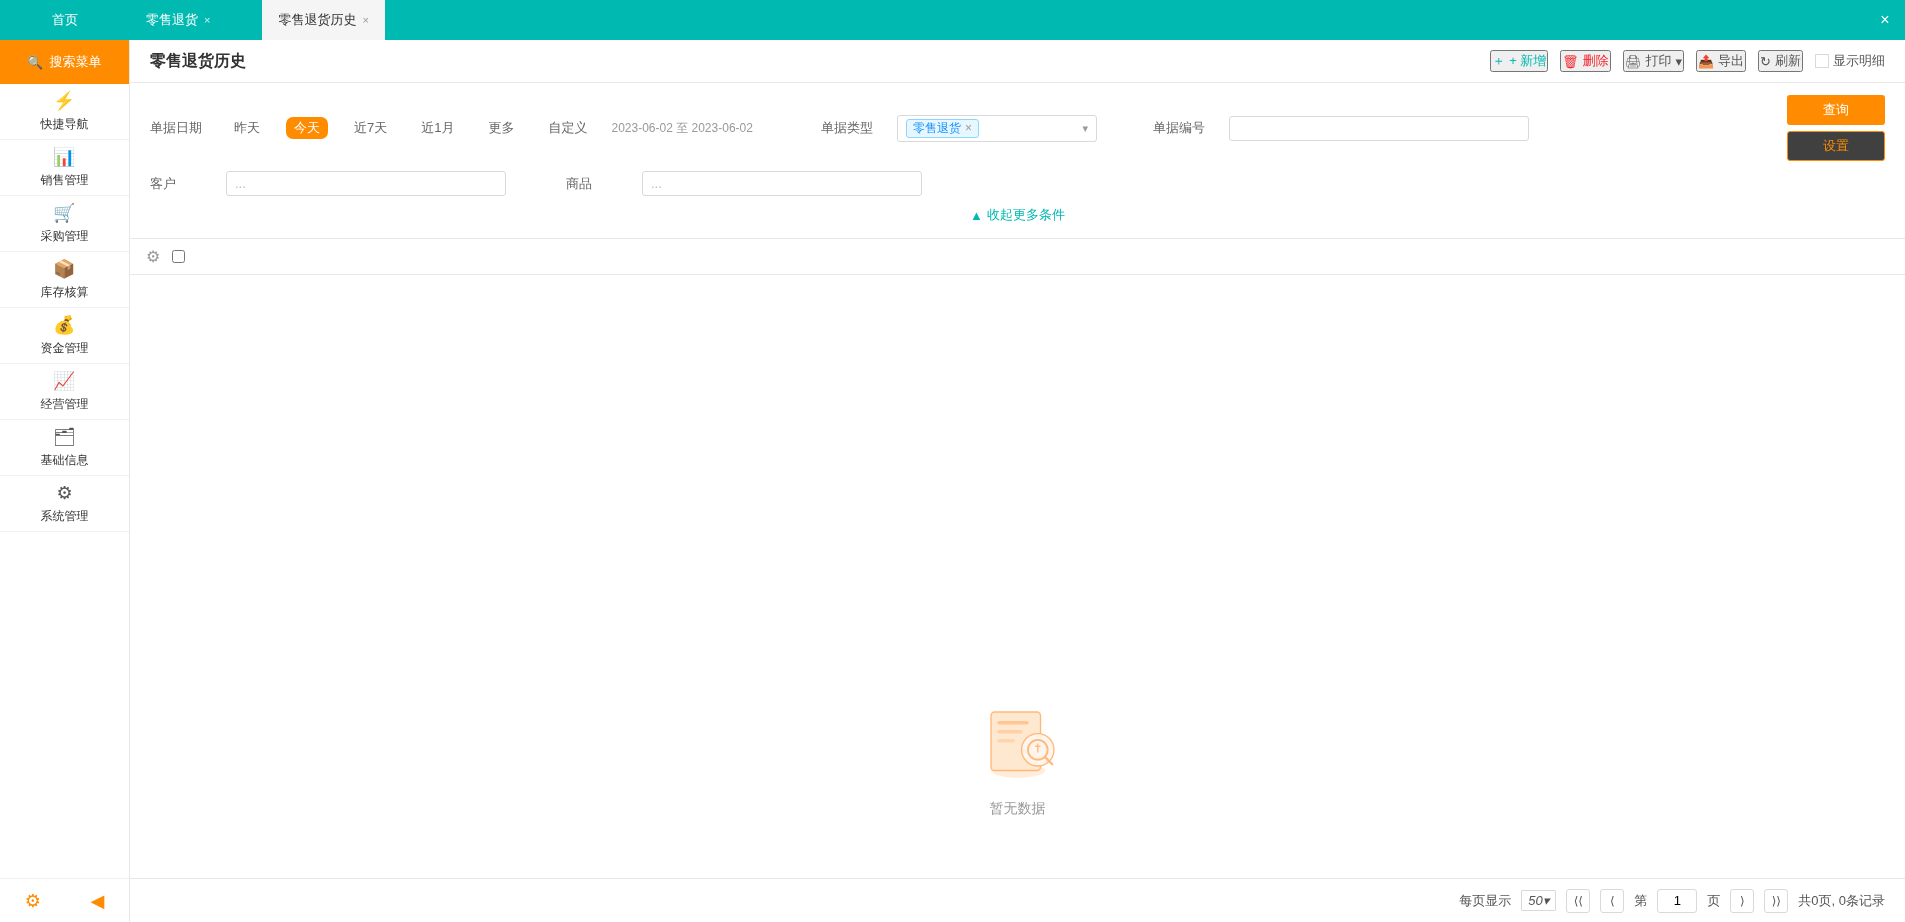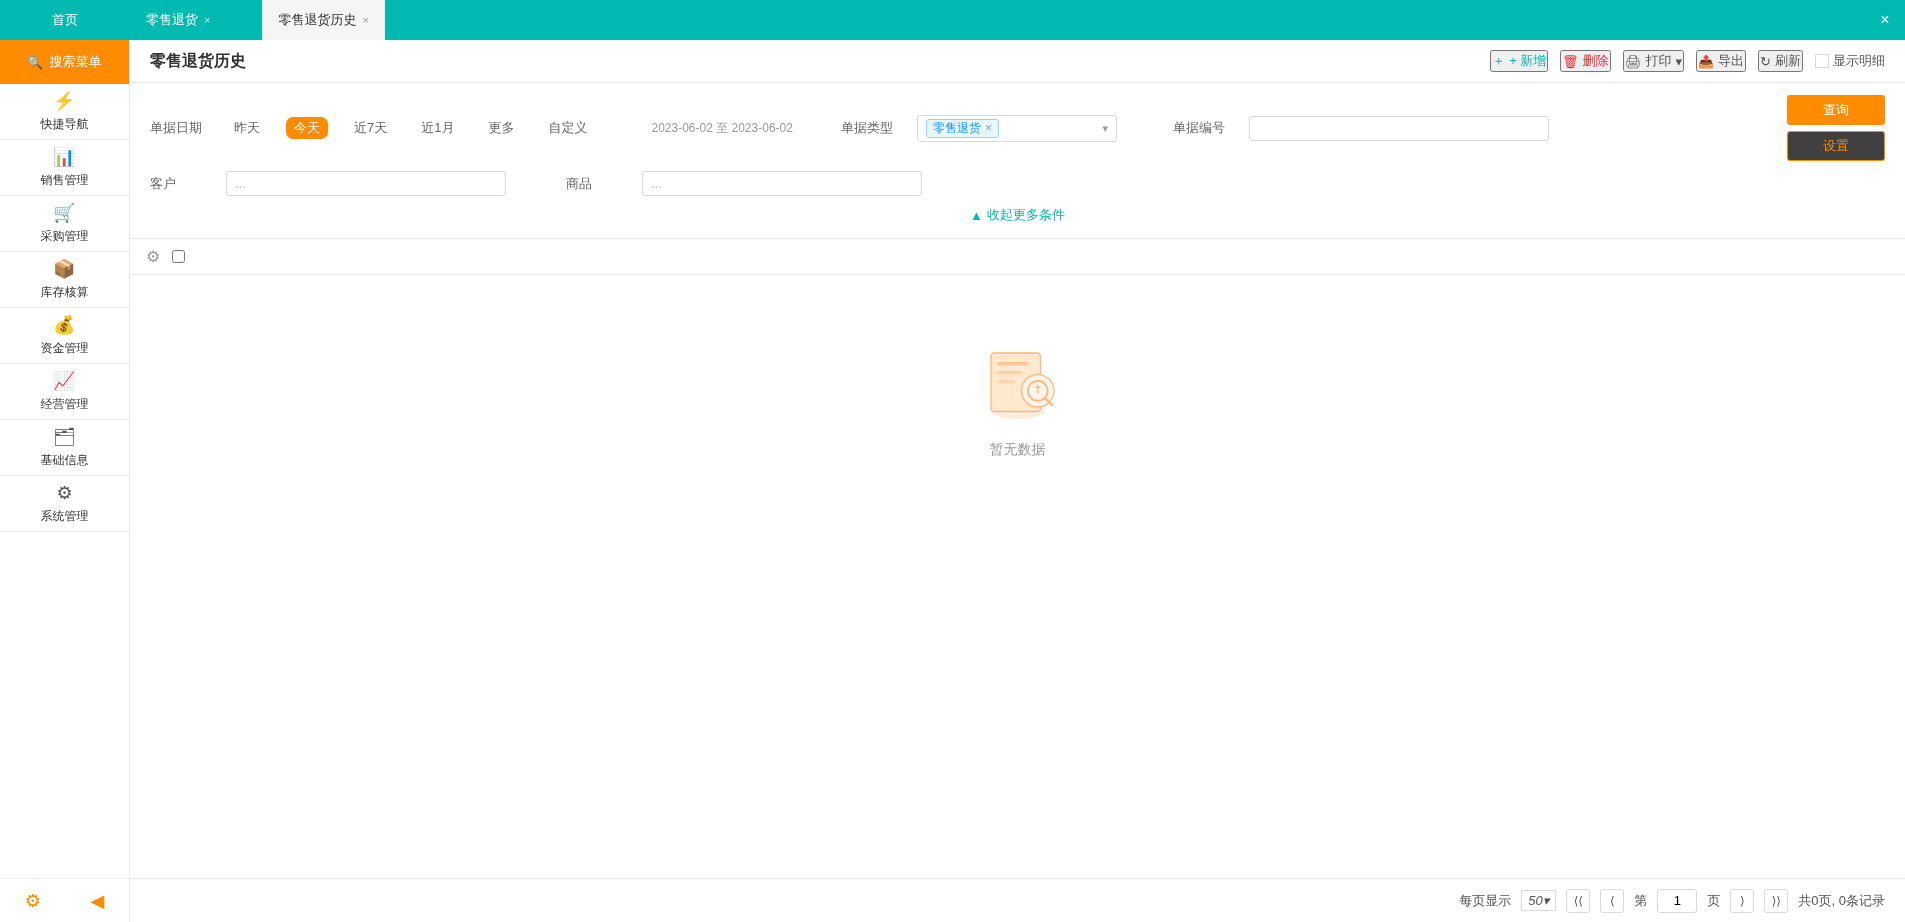--- a/index.html
+++ b/index.html
@@ -200,21 +200,20 @@
       font-size: 13px;
     }
     .date-btn.active {
       background: #ff8c00;
       color: #fff;
       border-radius: 7px;
     }
     .date-range {
       color: #999;
       font-size: 12px;
-      margin-left: 40px;
     }
     .filter-type-select {
       display: flex;
       align-items: center;
       border: 1px solid #d9d9d9;
       border-radius: 3px;
       padding: 3px 8px;
       min-width: 200px;
       background: #fff;
       cursor: pointer;
@@ -292,21 +291,21 @@
       white-space: nowrap;
     }
     th .sort-icon { color: #ccc; margin-left: 4px; font-size: 10px; }
 
     
     .empty-state {
       flex: 1;
       display: flex;
       flex-direction: column;
       align-items: center;
-      justify-content: flex-start;
+      justify-content: flex-end;
       padding: 60px 0;
     }
     .empty-icon {
       width: 90px;
       height: 90px;
       margin-bottom: 16px;
     }
     .empty-text {
       color: #999;
       font-size: 14px;
@@ -494,21 +493,21 @@
         <div class="filter-date-buttons" id="date-buttons-container">
             <button class="date-btn">昨天</button>
             <button class="date-btn active">今天</button>
             <button class="date-btn">近7天</button>
             <button class="date-btn">近1月</button>
             <button class="date-btn">更多</button>
             <button class="date-btn">自定义</button>
           </div>
         <span class="date-range">2023-06-02 至 2023-06-02</span>
 
-        <span class="filter-label" style="margin-left:32px;">单据类型</span>
+        <span class="filter-label" style="margin-left:52px;">单据类型</span>
         <div class="filter-type-select">
           <div class="tag-item">
             <span>零售退货</span>
             <span class="tag-close">×</span>
           </div>
           <span class="select-arrow">▾</span>
         </div>
 
         <span class="filter-label" style="margin-left:40px;">单据编号</span>
         <input class="filter-input" style="flex: 1 1 0%; max-width: 300px;">

